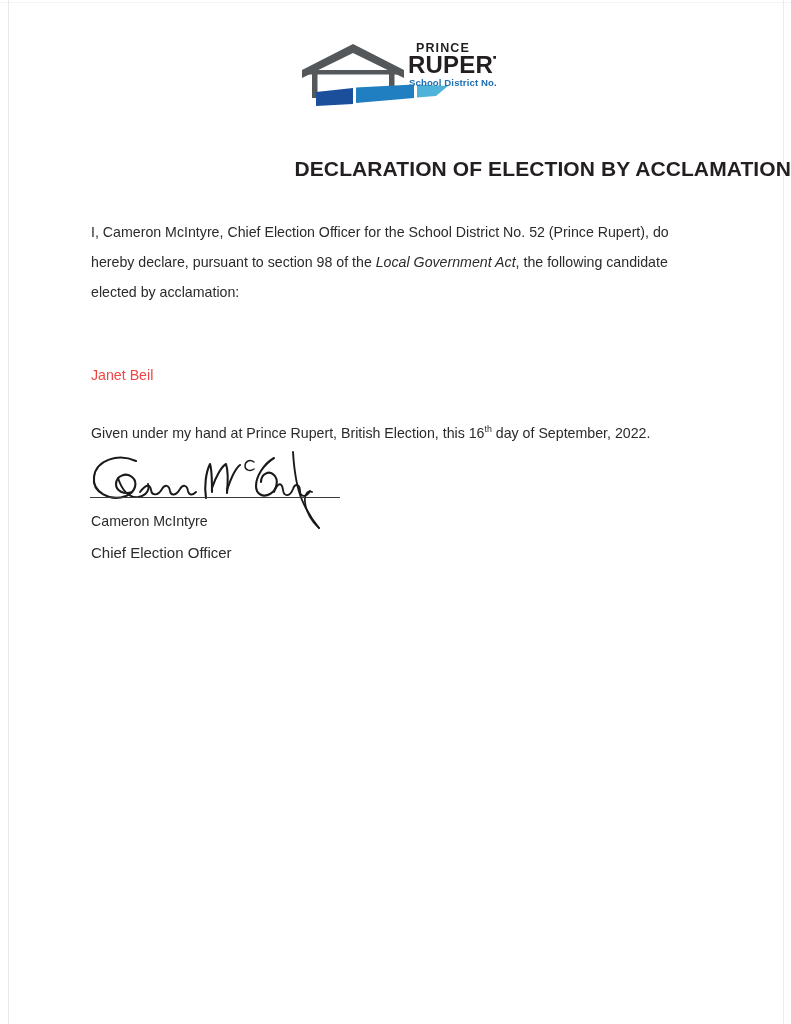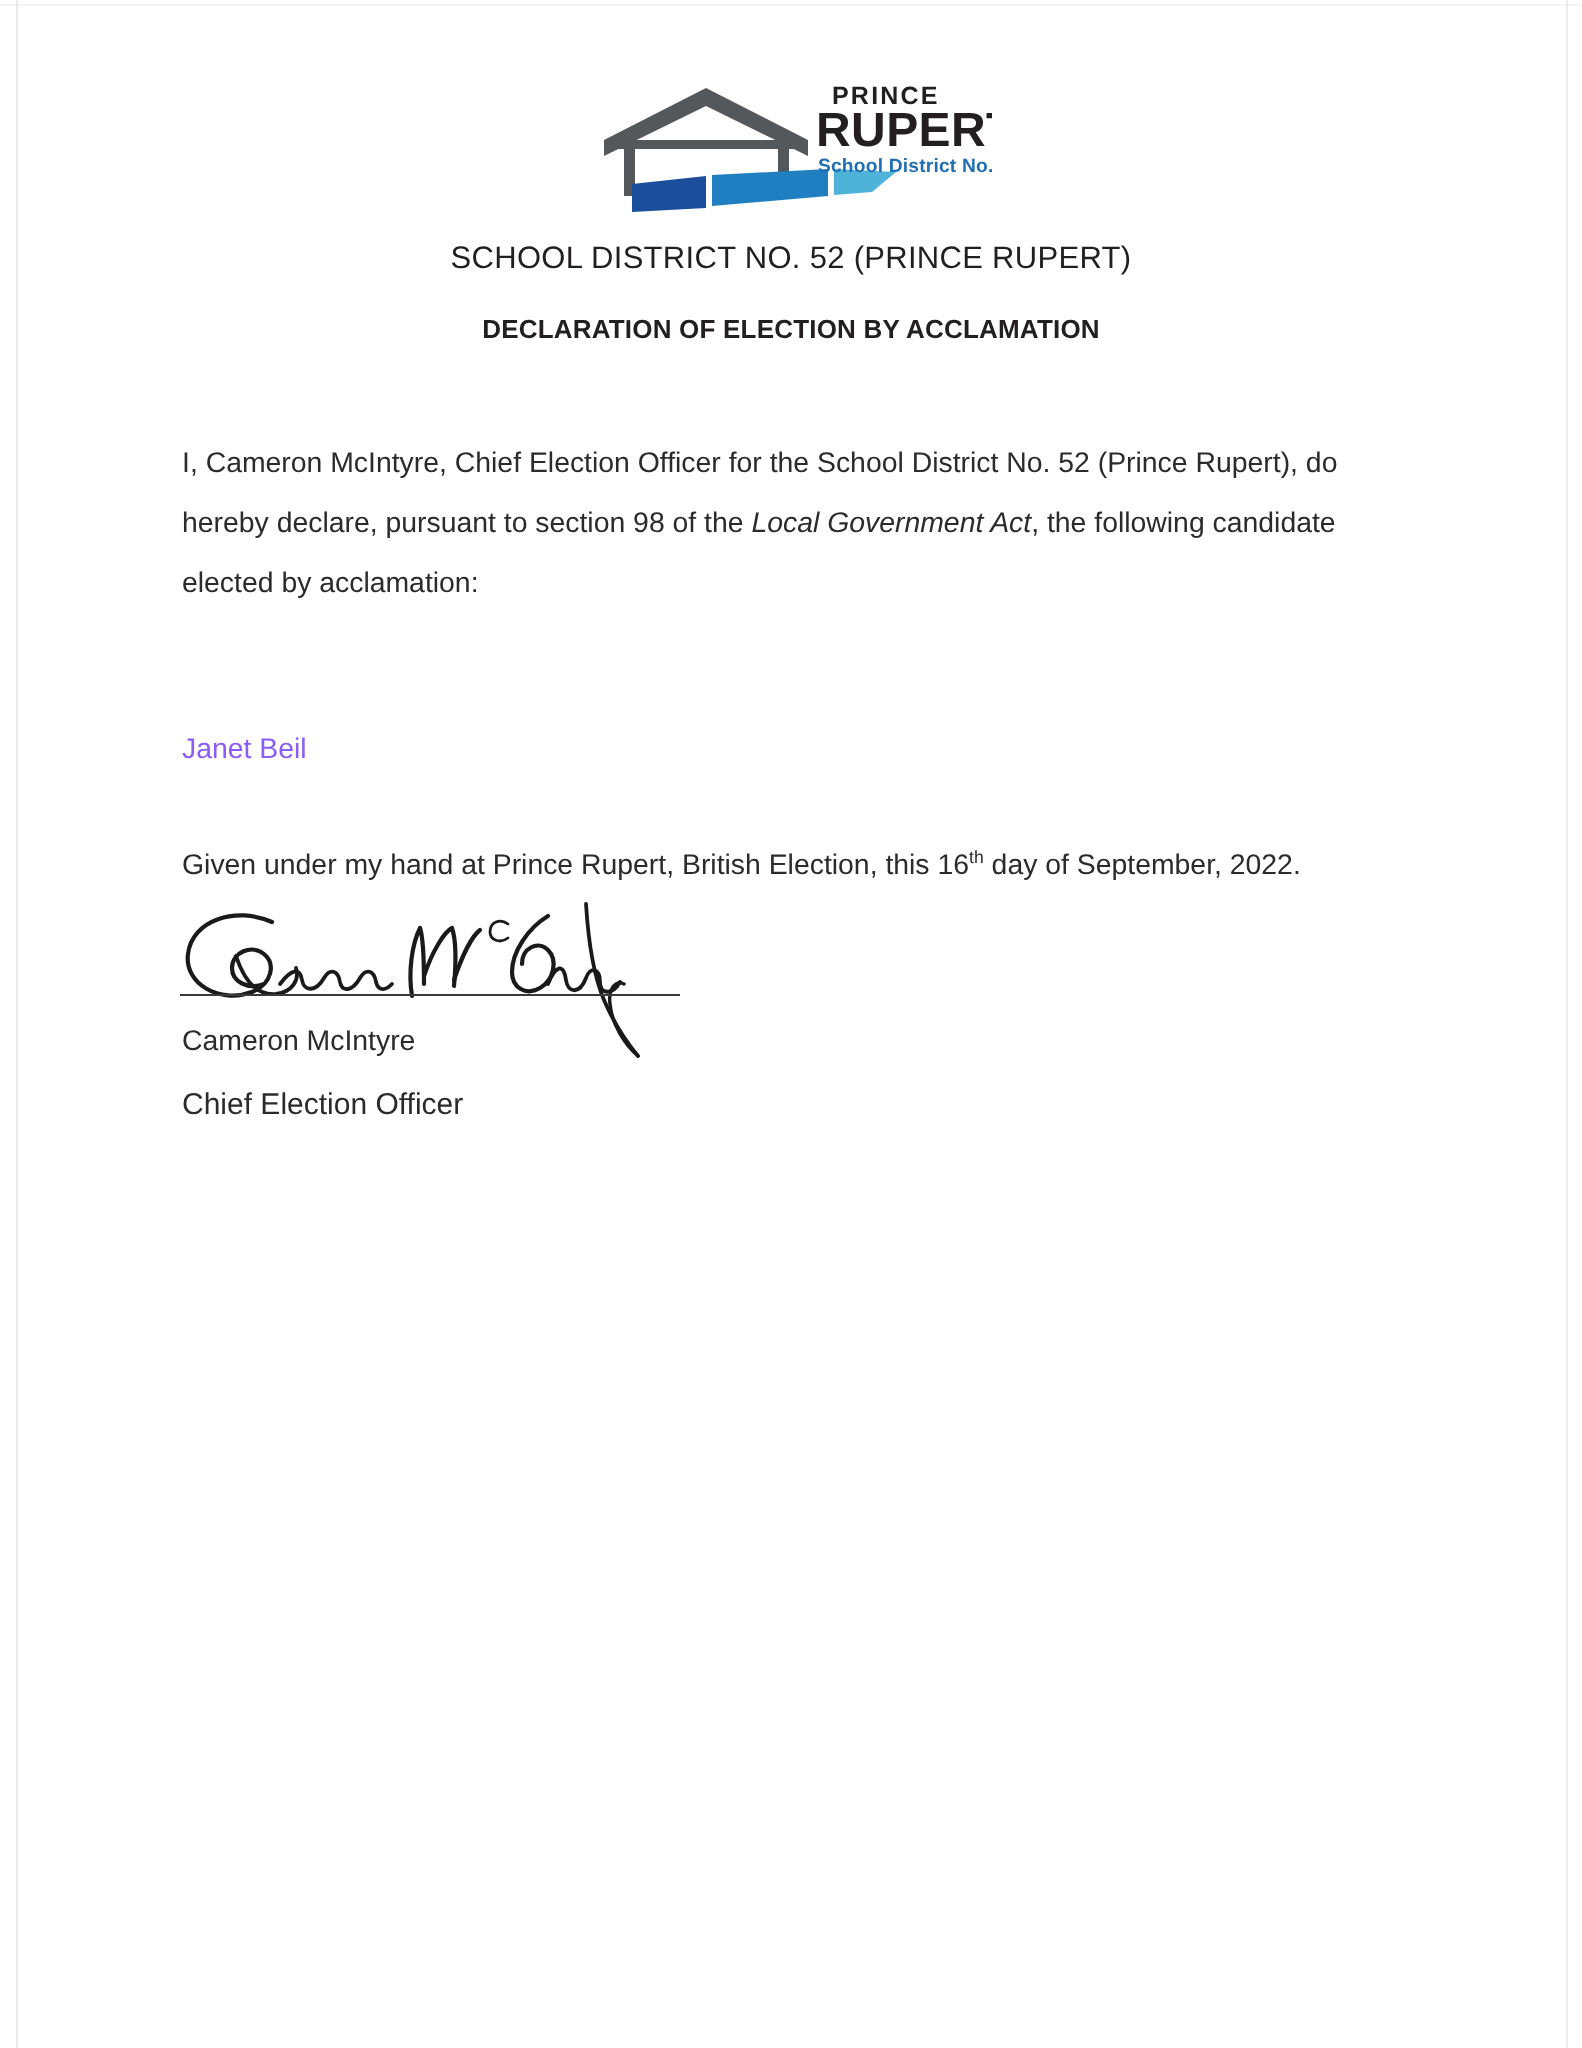--- a/index.html
+++ b/index.html
@@ -59,22 +59,22 @@
     top: 121px;
     text-align: center;
     font-size: 15.5px;
     letter-spacing: 0.15px;
     color: #231f20;
   }
   .title-line-2 {
     position: absolute;
     left: 0; right: 0;
     top: 157px;
-    text-align: center;
-    font-size: 13px;
+    text-align: right;
+    font-size: 21px;
     font-weight: bold;
     letter-spacing: 0.1px;
     color: #231f20;
   }
 
   
   .body-block {
     position: absolute;
     left: 91px;
     top: 217px;
@@ -93,21 +93,21 @@
     top: 336px;
     font-size: 14.2px;
     font-weight: bold;
     color: #231f20;
   }
   .candidate-name {
     position: absolute;
     left: 91px;
     top: 367px;
     font-size: 14.2px;
-    color: #8b5cf6;
+    color: #ef4444;
   }
 
   .given-line {
     position: absolute;
     left: 91px;
     top: 425px;
     font-size: 14.2px;
     color: #2b2b2b;
     white-space: nowrap;
   }
@@ -175,21 +175,20 @@
         <path d="M60 51.5 L118 48.5 L118 62 L60 67 Z" fill="#1f7fc0"></path>
         <path d="M121 48.5 L152 50 L140 60 L121 61.5 Z" fill="#4fb3d9"></path>
       </g>
 
       <text x="120" y="16" font-family="'Liberation Sans', sans-serif" font-size="12.5" font-weight="600" letter-spacing="1.1" fill="#231f20">PRINCE</text>
       <text x="112" y="37" font-family="'Liberation Sans', sans-serif" font-size="24" font-weight="bold" letter-spacing="0.2" fill="#231f20">RUPERT</text>
       <text x="113" y="50" font-family="'Liberation Sans', sans-serif" font-size="9.6" font-weight="bold" letter-spacing="0.1" fill="#1f6fb2">School District No. 52</text>
     </svg>
   </div>
 
-  <div class="title-line-1">SCHOOL DISTRICT NO. 52 (PRINCE RUPERT)</div>
 
   <div class="title-line-2">DECLARATION OF ELECTION BY ACCLAMATION</div>
 
   <div class="body-block"><span>I, Cameron McIntyre, Chief Election Officer for the School District No. 52 (Prince Rupert), do hereby declare, pursuant to section 98 of the </span><em>Local Government Act</em><span>, the following candidate elected by acclamation:</span></div>
 
 
   <div class="candidate-name">Janet Beil</div>
 
   <div class="given-line"><span>Given under my hand at Prince Rupert, British Election, this </span><span>16</span><sup>th</sup><span> day of September, 2022.</span></div>
 

